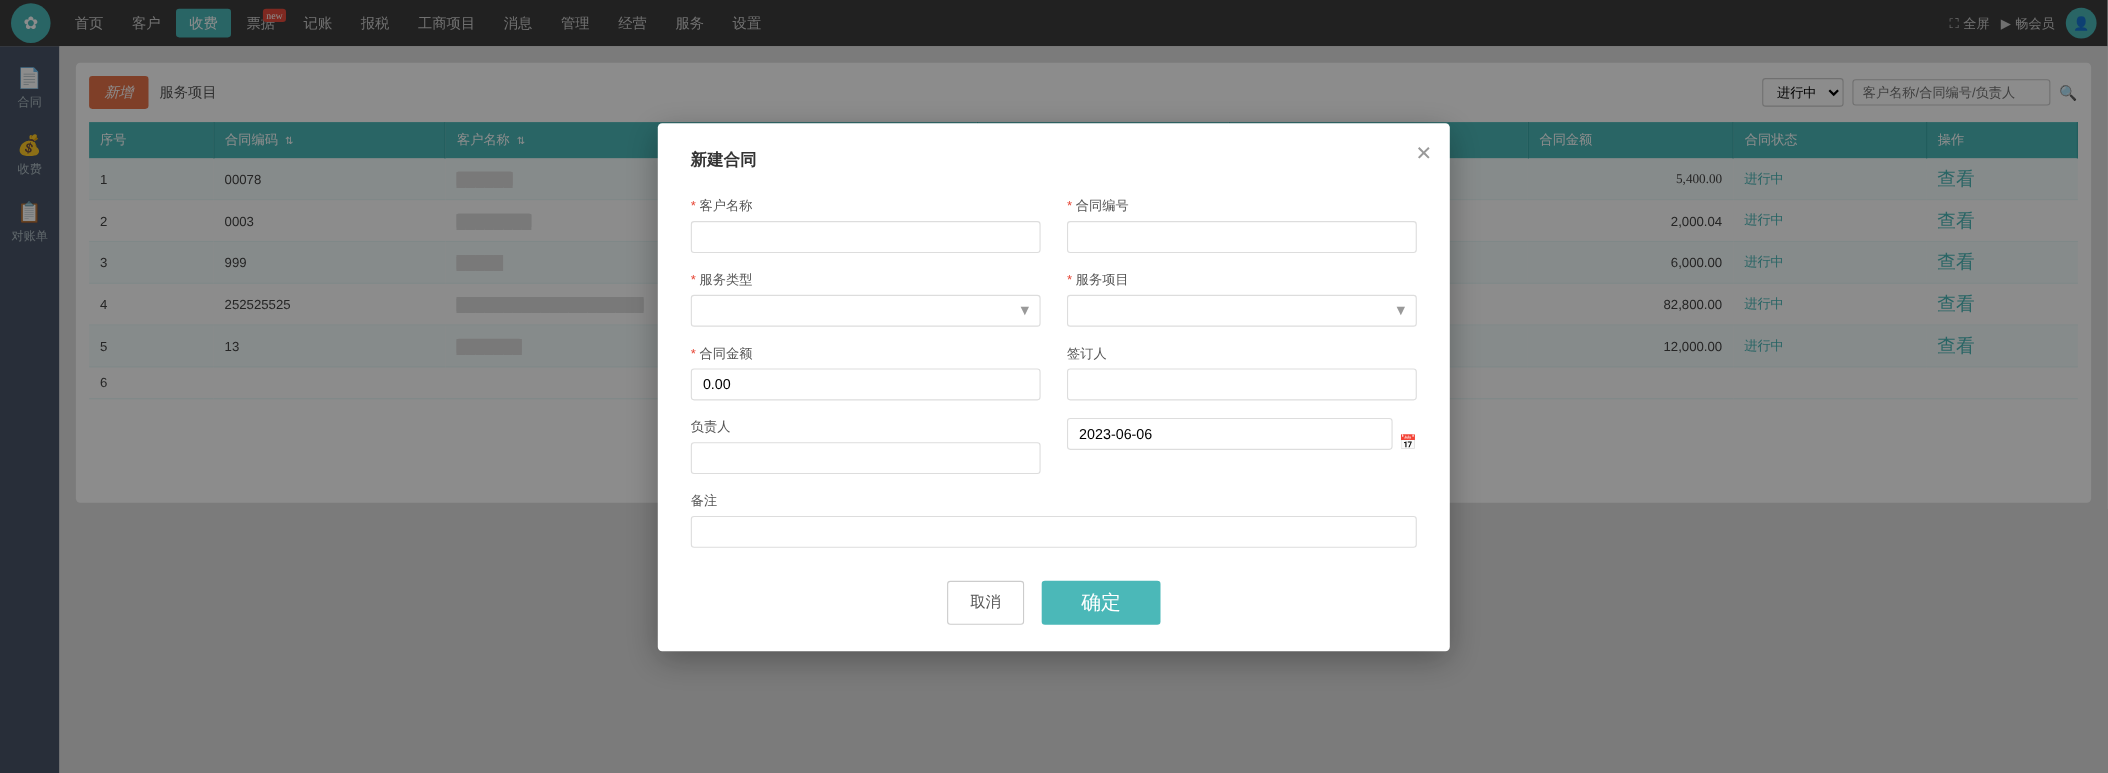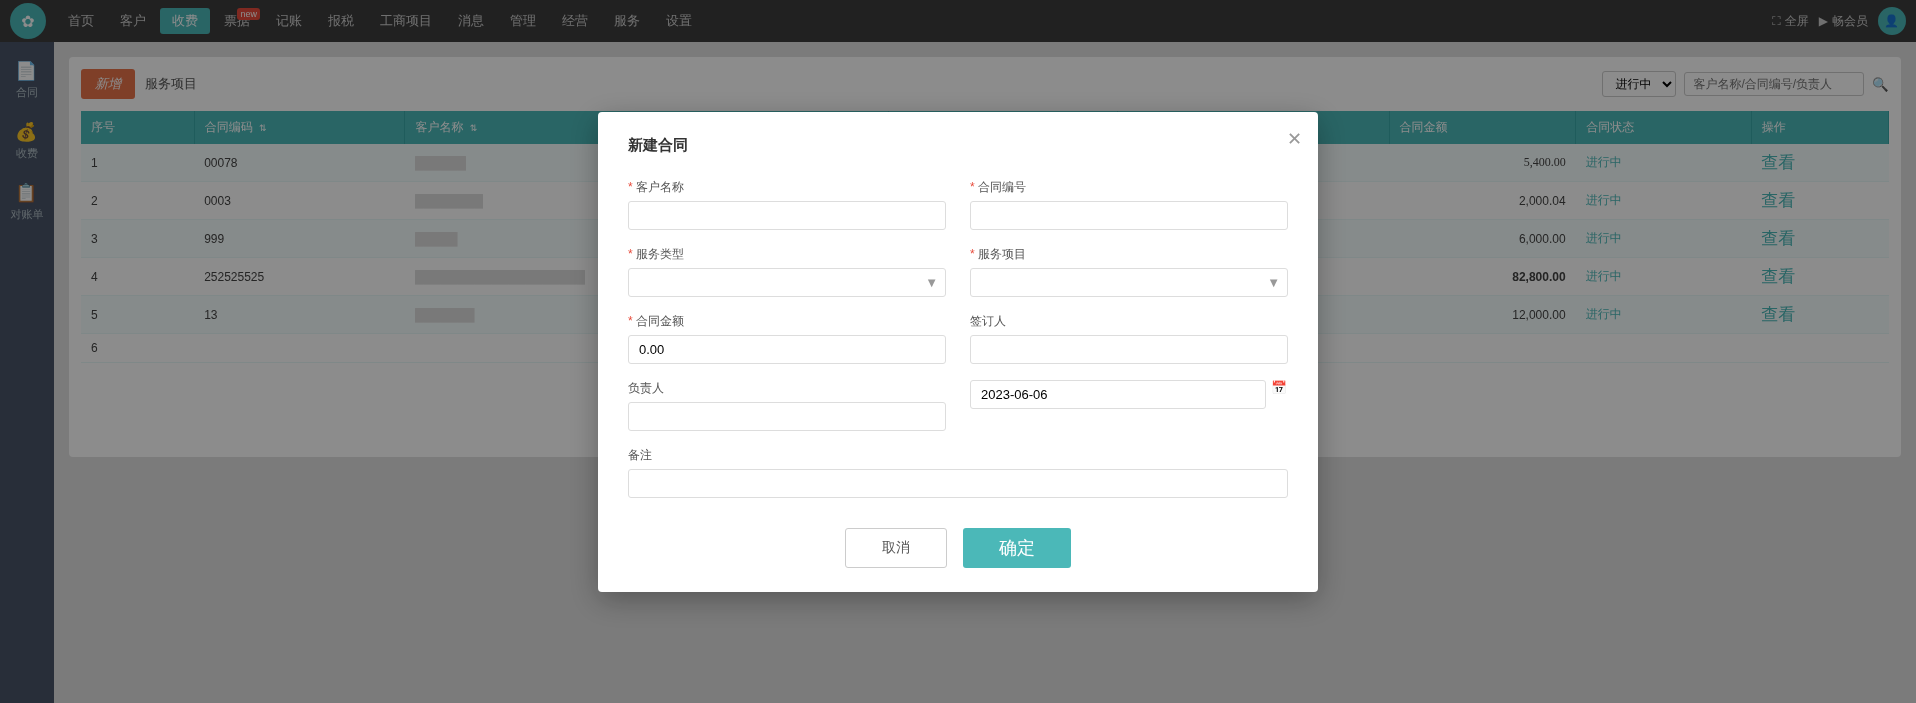--- a/index.html
+++ b/index.html
@@ -25,20 +25,21 @@
     .top-nav .nav-items {
       display: flex; align-items: center; gap: 2px; flex: 1;
     }
     .top-nav .nav-item {
       color: #ccc;
       padding: 4px 12px;
       cursor: pointer;
       border-radius: 3px;
       font-size: 13px;
       position: relative;
+      font-family: Liberation Serif, serif;
     }
     .top-nav .nav-item.active {
       background: #4bb8b8;
       color: white;
     }
     .nav-badge {
       background: #e74c3c;
       color: white;
       font-size: 9px;
       padding: 1px 3px;
@@ -234,29 +235,29 @@
       font-size: 13px;
       appearance: none;
       background: white;
       outline: none;
     }
     .form-select-wrap .arrow {
       position: absolute; right: 8px; top: 50%; transform: translateY(-50%);
       color: #999; pointer-events: none;
     }
     .form-row-inline {
-      display: flex; align-items: flex-start; gap: 6px;
+      display: flex; align-items: flex-end; gap: 6px;
     }
     .date-icon { color: #999; cursor: pointer; }
     .dialog-footer {
       margin-top: 30px;
       display: flex; justify-content: center; gap: 16px;
     }
     .btn-cancel {
-      padding: 8px 36px;
+      padding: 8px 20px;
       border: 1px solid #ccc;
       border-radius: 3px;
       background: white;
       color: #555;
       cursor: pointer;
       font-size: 14px;
     }
     .btn-confirm {
       padding: 8px 36px;
       border: none;
@@ -391,21 +392,21 @@
     <td><button class="link-btn">查看</button></td>
   </tr>
             <tr>
     <td>4</td>
     <td>252525525</td>
     <td>
       <span style="background:#ddd;color:#ddd;border-radius:2px;">████████████████████</span>
     </td>
     <td>一般纳税人...</td>
     <td>201807-202403</td>
-    <td style="text-align:right;font-weight:bold;">82,800.00</td>
+    <td style="text-align:right;">82,800.00</td>
     <td><span class="status-badge">进行中</span></td>
     <td><button class="link-btn">查看</button></td>
   </tr>
             <tr>
     <td>5</td>
     <td>13</td>
     <td>
       <span style="background:#ddd;color:#ddd;border-radius:2px;">███████</span>
     </td>
     <td>小规模记账</td>

